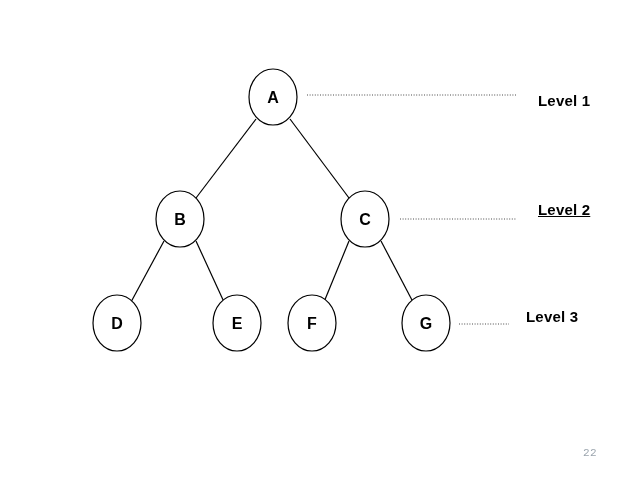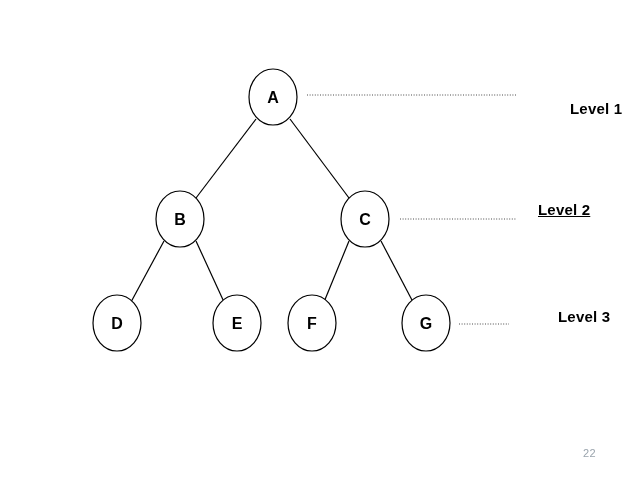--- a/index.html
+++ b/index.html
@@ -56,28 +56,28 @@
   }
   .level-label {
     position: absolute;
     font-family: "Liberation Sans", sans-serif;
     font-size: 15px;
     font-weight: bold;
     color: #000000;
     white-space: nowrap;
     letter-spacing: 0.2px;
   }
-  #level-label-1 { left: 538px; top: 100px; margin-left: 32px; }
+  #level-label-1 { left: 538px; top: 92px; }
   #level-label-2 { left: 538px; top: 201px; text-decoration: underline; }
-  #level-label-3 { left: 558px; top: 308px; text-align: center; }
+  #level-label-3 { left: 526px; top: 308px; text-align: center; }
   #page-number {
     position: absolute;
     left: 583px;
     top: 447px;
-    font-family: Liberation Sans, sans-serif;
+    font-family: Liberation Mono, monospace;
     font-size: 11px;
     color: #9aa4ad;
     letter-spacing: 0.5px;
   }
 </style>
 </head>
 <body>
 
 <div id="slide">
 

